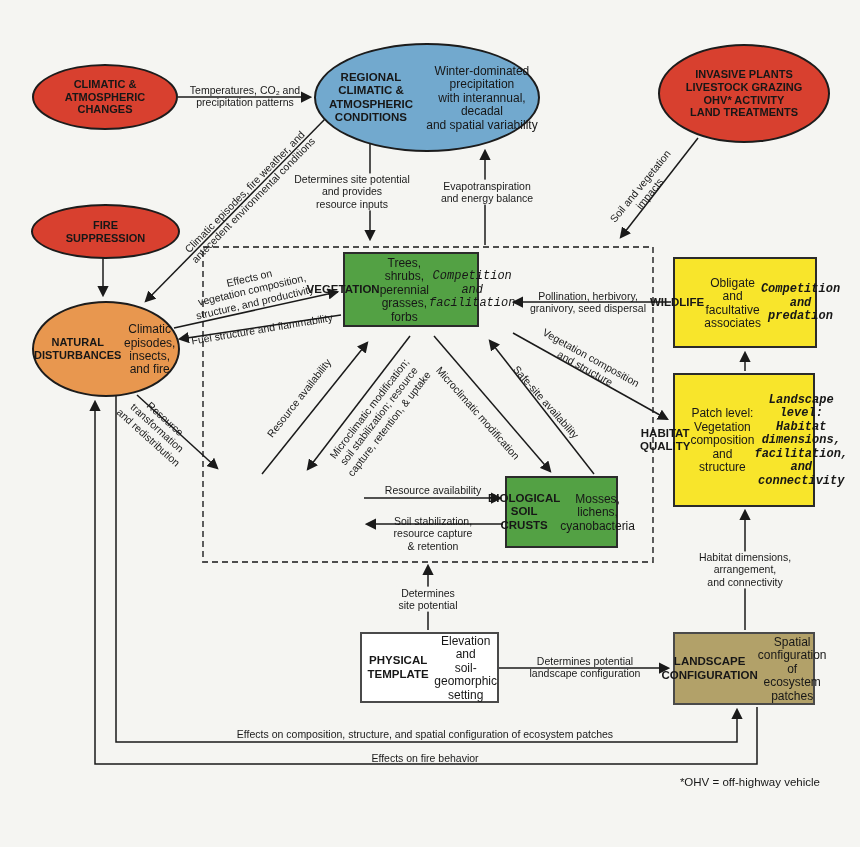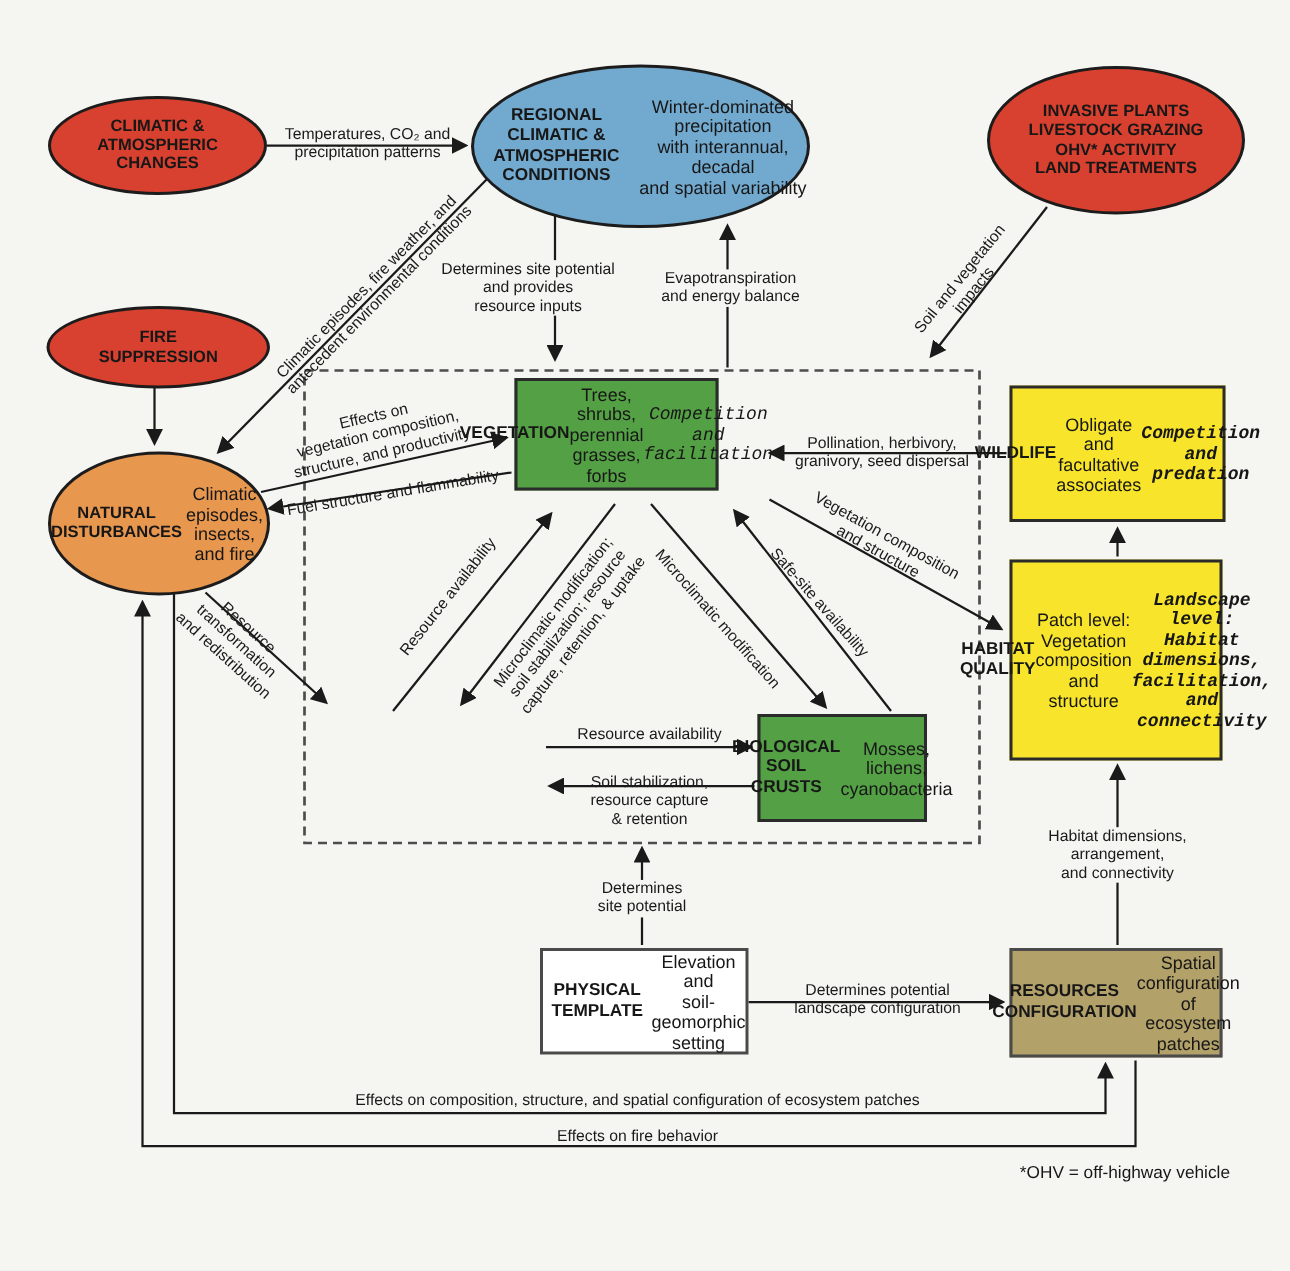--- a/index.html
+++ b/index.html
@@ -123,21 +123,21 @@
 facilitation, and
 connectivity</div>
   </div>
   <div class="node box white" style="left:360px;top:632px;width:139px;height:71px;border-color:#4a4a4a;">
     <div class="node-title ml">PHYSICAL TEMPLATE</div>
     <div class="node-body ml">Elevation and
 soil-geomorphic
 setting</div>
   </div>
   <div class="node box tan" style="left:673px;top:632px;width:142px;height:73px;border-color:#4a4a4a;">
-    <div class="node-title ml">RESOURCES
+    <div class="node-title ml">LANDSCAPE
 CONFIGURATION</div>
     <div class="node-body ml">Spatial configuration
 of ecosystem patches</div>
   </div>
 
   <div class="edge-label ml" style="left:245px;top:96px;">Temperatures, CO₂ and
 precipitation patterns</div>
   <div class="edge-label ml" style="left:249px;top:196px;transform:translate(-50%,-50%) rotate(-45.5deg);">Climatic episodes, fire weather, and
 antecedent environmental conditions</div>
   <div class="edge-label ml" style="left:645px;top:190px;transform:translate(-50%,-50%) rotate(-51deg);">Soil and vegetation

